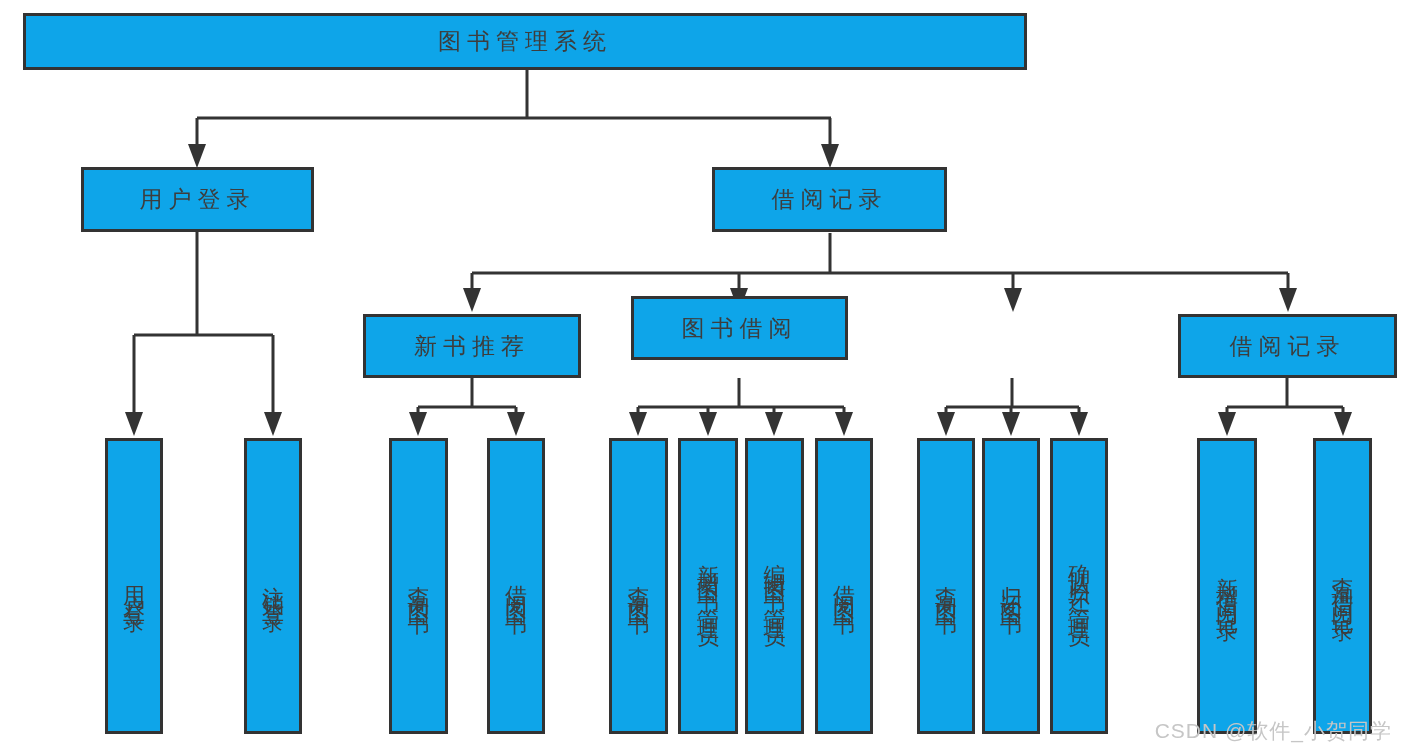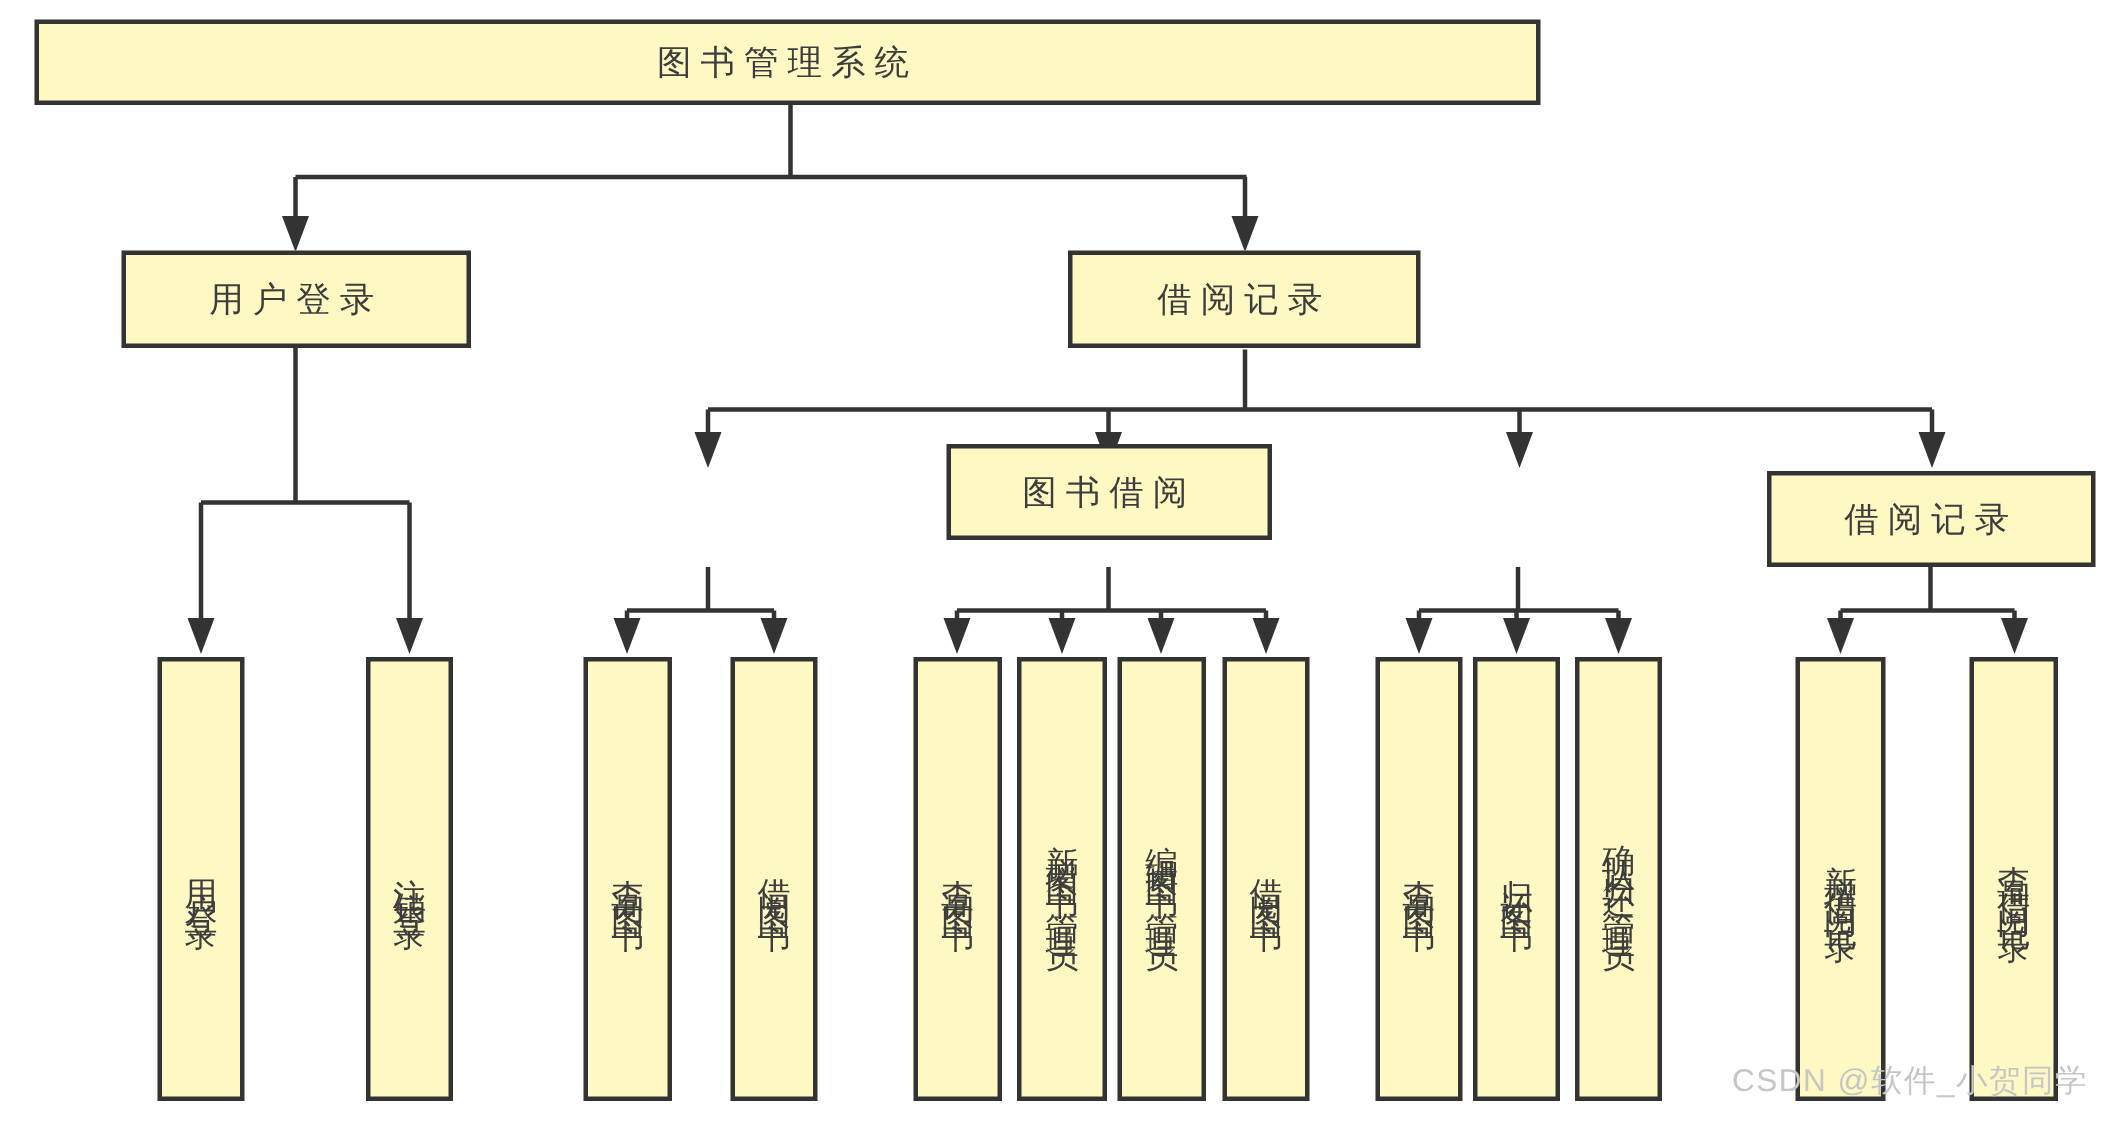--- a/index.html
+++ b/index.html
@@ -15,36 +15,36 @@
     font-family:"Liberation Sans",sans-serif;
     overflow:hidden;
   }
   .wires{position:absolute;left:0;top:0;width:1405px;height:747px;}
   .wires path{stroke:var(--line);stroke-width:3;fill:none;}
   .wires polygon{fill:var(--line);stroke:none;}
   .node{
     position:absolute;
     box-sizing:border-box;
     border:3px solid var(--line);
-    background:#fef9c3;
+    background:#0ea5e9;
     display:flex;align-items:center;justify-content:center;
     color:var(--text);
     font-size:23px;
     letter-spacing:6px;
     white-space:nowrap;
   }
   .leaf span{
     writing-mode:vertical-rl;
     text-orientation:mixed;
     letter-spacing:9px;
     font-size:22px;
   }
   .watermark{
     position:absolute;
-    right:13px;bottom:13px;
+    right:13px;bottom:2px;
     color:var(--wm);
     font-size:21px;
     letter-spacing:1px;
     z-index:5;
     margin-left:40px;
   }
 </style>
 </head>
 <body>
 
@@ -104,20 +104,23 @@
     <span>图书管理系统</span>
   </div>
 
   <div class="node" style="left:81px;top:167px;width:233px;height:65px">
     <span>用户登录</span>
   </div>
   <div class="node" style="left:712px;top:167px;width:235px;height:65px">
     <span>借阅记录</span>
   </div>
 
+  <div class="node" style="left:363px;top:314px;width:218px;height:64px">
+    <span>新书推荐</span>
+  </div>
   <div class="node" style="left:631px;top:296px;width:217px;height:64px">
     <span>图书借阅</span>
   </div>
   <div class="node" style="left:1178px;top:314px;width:219px;height:64px">
     <span>借阅记录</span>
   </div>
 
   <div class="node leaf" style="left:105px;top:438px;width:58px;height:296px">
     <span>用户登录</span>
   </div>

